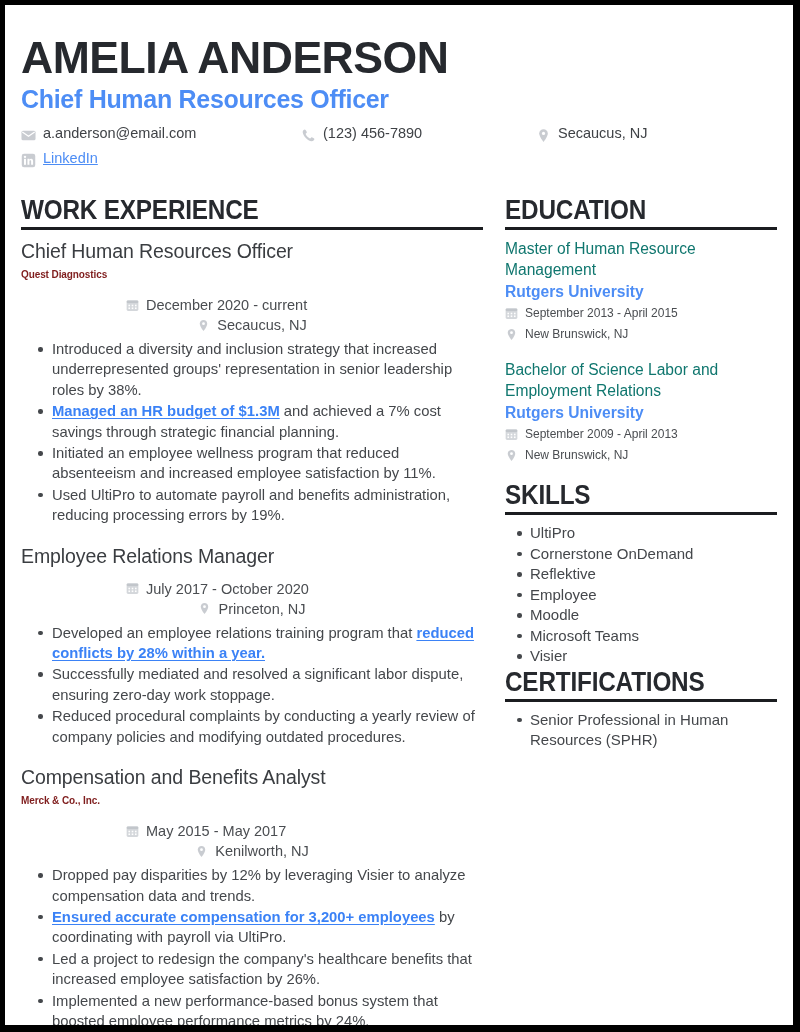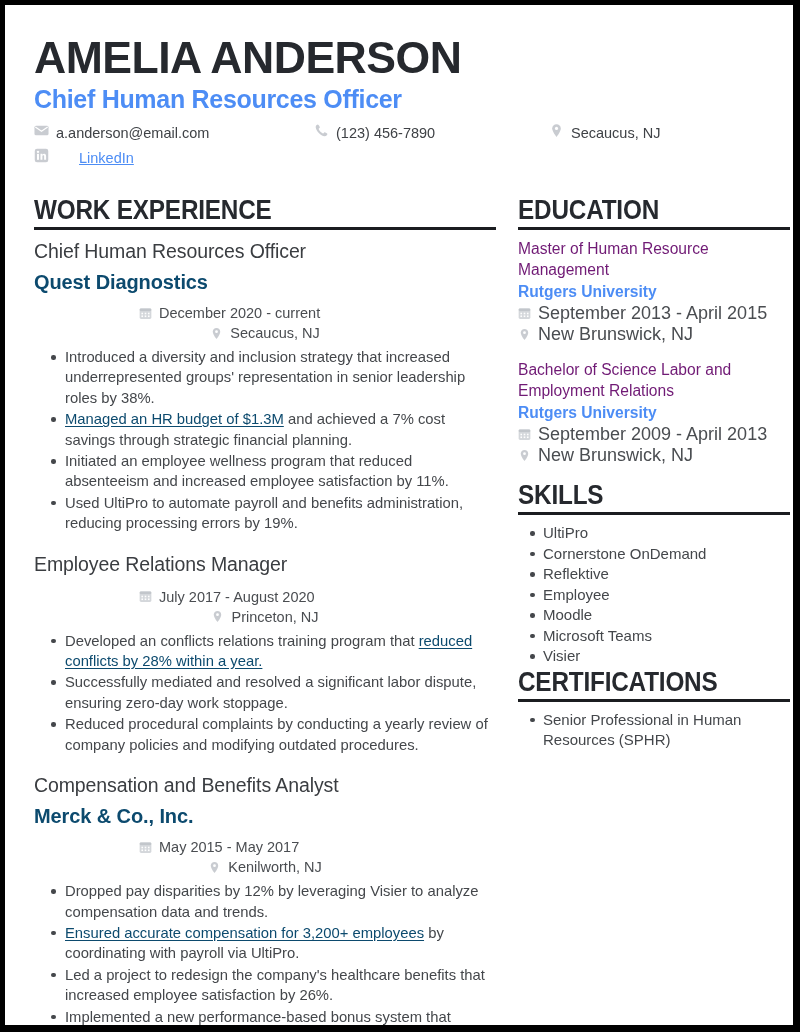--- a/index.html
+++ b/index.html
@@ -16,21 +16,21 @@
     border-top: 5px solid #000000;
     border-left: 5px solid #000000;
     border-right: 7px solid #000000;
     border-bottom: 7px solid #000000;
     overflow: hidden;
     font-family: "Liberation Sans", "DejaVu Sans", sans-serif;
     color: #3a3a3a;
   }
   .inner {
     position: relative;
-    padding: 24px 22px 0 29px;
+    padding: 24px 22px 0 16px;
     box-sizing: border-box;
     height: 100%;
   }
 
   
   .name {
     font-family: "Liberation Sans", "DejaVu Sans", sans-serif;
     font-size: 45px;
     line-height: 49px;
     font-weight: 700;
@@ -49,29 +49,29 @@
     margin-bottom: 9px;
   }
   .contact-grid {
     display: flex;
     flex-wrap: wrap;
     width: 740px;
     row-gap: 5px;
   }
   .contact-item {
     display: flex;
-    align-items: flex-start;
+    align-items: flex-end;
     font-size: 14.5px;
     line-height: 20px;
     color: #3f4246;
   }
   .c-email { width: 280px; }
   .c-phone { width: 235px; }
   .c-loc   { width: 220px; }
-  .c-link  { width: 280px; gap: 23px; }
+  .c-link  { width: 280px; }
 
   .ico {
     display: inline-flex;
     align-items: center;
     justify-content: center;
     flex: none;
     margin-right: 7px;
   }
   .ico svg { display: block; }
 
@@ -110,26 +110,26 @@
   .entry:last-child { margin-bottom: 0; }
 
   .entry-role {
     font-size: 19.5px;
     line-height: 26px;
     font-weight: 400;
     color: #3a3d41;
     letter-spacing: -0.1px;
   }
   .entry-org {
-    font-size: 20px;
+    font-size: 10px;
     line-height: 21px;
     font-weight: 700;
-    color: #0c4a6e;
+    color: #7f1d1d;
     letter-spacing: -0.1px;
-    margin-top: 8px;
+    margin-top: 0;
   }
   .entry-meta {
     display: flex;
     align-items: center;
     margin-top: 10px;
     font-size: 14.5px;
     line-height: 20px;
     color: #4a4d51;
     flex-direction: column;
   }
@@ -152,43 +152,43 @@
     content: "";
     position: absolute;
     left: -14px;
     top: 8px;
     width: 4.5px;
     height: 4.5px;
     border-radius: 50%;
     background: #44474b;
   }
   .hl {
-    font-weight: 400;
-    color: #0c4a6e;
+    font-weight: 700;
+    color: #3b82f6;
     text-decoration: underline;
     text-underline-offset: 2px;
   }
 
   
   .edu-entry { margin-bottom: 15px; }
   .edu-degree {
     font-size: 15.6px;
     line-height: 21px;
-    color: #701a75;
+    color: #0f766e;
   }
   .edu-school {
     font-size: 15.6px;
     line-height: 21px;
     font-weight: 700;
     color: #4d8df5;
     margin-top: 1px;
   }
   .edu-meta {
     display: flex;
-    font-size: 18px;
+    font-size: 12px;
     line-height: 20px;
     color: #4a4d51;
     margin-top: 1px;
   }
   .side-block { }
   ul.side-list {
     margin: 1px 0 0 0;
     padding-left: 25px;
     list-style: none;
   }
@@ -324,34 +324,34 @@
                     <g fill="#ffffff">
                       <rect x="3" y="7" width="2" height="2"></rect>
                       <rect x="7" y="7" width="2" height="2"></rect>
                       <rect x="11" y="7" width="2" height="2"></rect>
                       <rect x="3" y="10.4" width="2" height="2"></rect>
                       <rect x="7" y="10.4" width="2" height="2"></rect>
                       <rect x="11" y="10.4" width="2" height="2"></rect>
                     </g>
                   </svg>
                 </span>
-                <span>July 2017 - August 2020</span>
+                <span>July 2017 - October 2020</span>
               </span>
               <span class="meta-loc">
                 <span class="ico">
                   <svg width="13" height="13" viewBox="0 0 16 16">
                     <path d="M8 1.2 C5.4 1.2 3.4 3.2 3.4 5.8 C3.4 9.1 8 14.8 8 14.8 C8 14.8 12.6 9.1 12.6 5.8 C12.6 3.2 10.6 1.2 8 1.2 Z" fill="#c9ccd1"></path>
                     <circle cx="8" cy="5.8" r="1.7" fill="#ffffff"></circle>
                   </svg>
                 </span>
                 <span>Princeton, NJ</span>
               </span>
             </div>
             <ul class="bullets">
-              <li><span>Developed an conflicts relations training program that </span><span class="hl">reduced conflicts by 28% within a year.</span></li>
+              <li><span>Developed an employee relations training program that </span><span class="hl">reduced conflicts by 28% within a year.</span></li>
               <li><span>Successfully mediated and resolved a significant labor dispute, ensuring zero-day work stoppage.</span></li>
               <li><span>Reduced procedural complaints by conducting a yearly review of company policies and modifying outdated procedures.</span></li>
             </ul>
           </div>
 
           <div class="entry">
             <div class="entry-role">Compensation and Benefits Analyst</div>
             <div class="entry-org">Merck &amp; Co., Inc.</div>
             <div class="entry-meta">
               <span class="meta-date">

